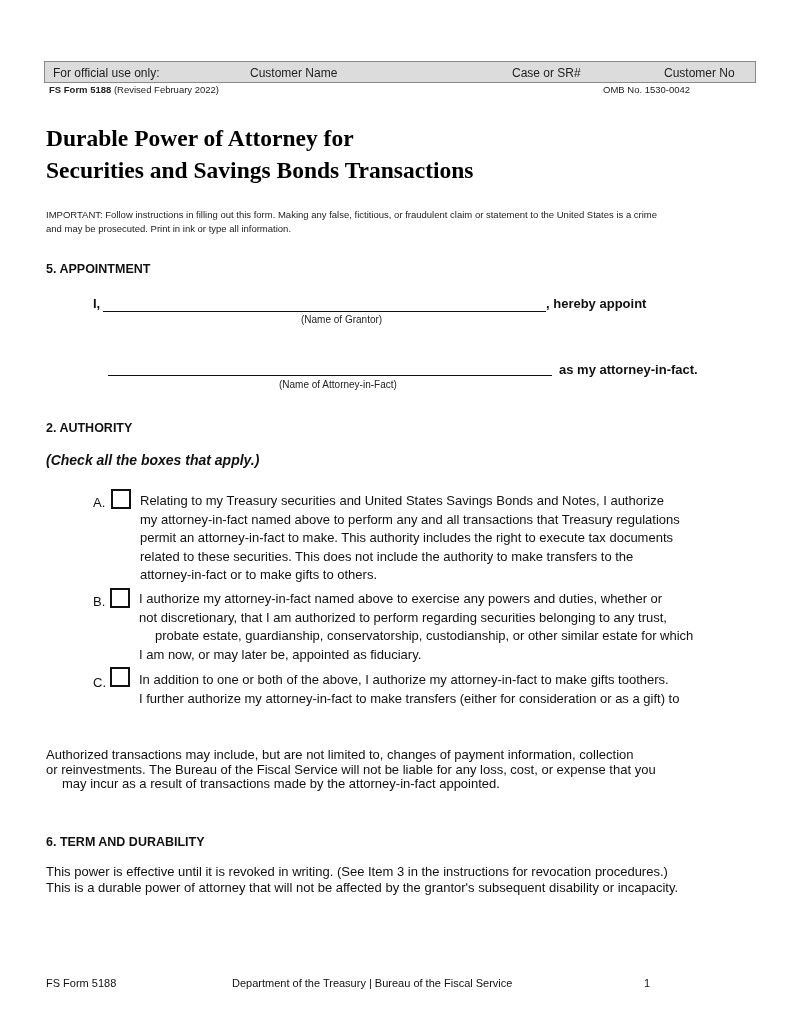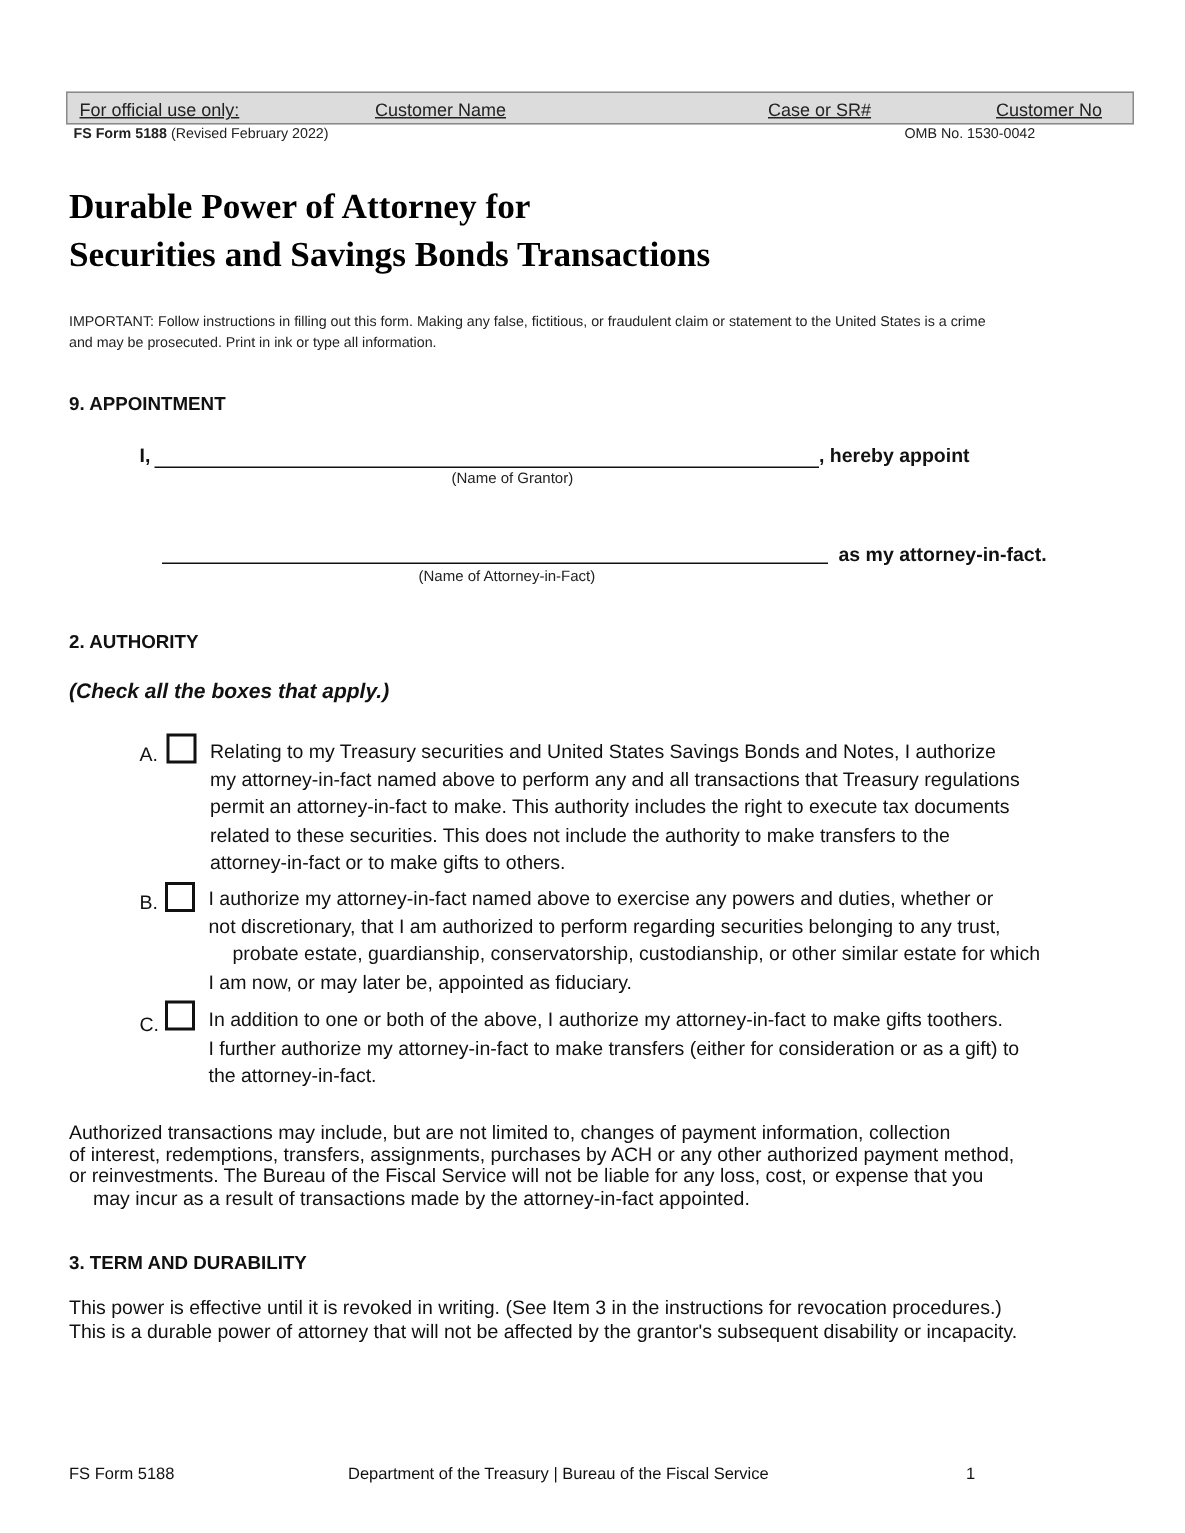--- a/index.html
+++ b/index.html
@@ -5,21 +5,21 @@
     html, body { margin: 0; padding: 0; background: #ffffff; }
     body { width: 790px; height: 1022px; position: relative; overflow: hidden; color: #111; font-family: "Liberation Sans", sans-serif; }
     .abs { position: absolute; }
 
     
     .official-box {
       left: 44px; top: 61px; width: 712px; height: 22px;
       background: #dcdcdc; border: 1px solid #8a8a8a; box-sizing: border-box;
       font-size: 12px; color: #222;
     }
-    .official-box span { position: absolute; top: 4px; white-space: nowrap; text-decoration: underline; }
+    .official-box span { position: absolute; top: 4px; white-space: nowrap; }
     .form-id { left: 49px; top: 84px; font-size: 9.5px; color: #222; white-space: nowrap; }
     .form-id b { font-weight: bold; }
     .omb { left: 603px; top: 84px; font-size: 9.5px; color: #222; white-space: nowrap; }
 
     .title {
       left: 46px; top: 122px; font-family: "Liberation Serif", serif; font-weight: bold;
       font-size: 23.5px; line-height: 32px; color: #000; white-space: nowrap;
     }
     .important {
       left: 46px; top: 208px; width: 700px; font-size: 9.5px; line-height: 14px; color: #222;
@@ -61,21 +61,21 @@
 <div class="abs title">
   <div>Durable Power of Attorney for</div>
   <div>Securities and Savings Bonds Transactions</div>
 </div>
 
 <div class="abs important">
   <div style="white-space:nowrap;">IMPORTANT: Follow instructions in filling out this form. Making any false, fictitious, or fraudulent claim or statement to the United States is a crime</div>
   <div style="white-space:nowrap;">and may be prosecuted. Print in ink or type all information.</div>
 </div>
 
-<div class="abs section-head" style="left:46px; top:262px;">9. APPOINTMENT</div>
+<div class="abs section-head" style="left:46px; top:262px;">5. APPOINTMENT</div>
 
 <div class="abs appoint-line" style="left:93px; top:296px;">I,</div>
 <div class="uline" style="left:103px; top:298px; width:443px; height:13px; cursor:text;">
   <span></span>
 </div>
 <div class="abs appoint-line" style="left:546px; top:296px;">, hereby appoint</div>
 <div class="abs caption" style="left:301px; top:314px;">(Name of Grantor)</div>
 
 <div class="uline" style="left:108px; top:362px; width:444px; height:13px; cursor:text;">
   <span></span>
@@ -103,31 +103,29 @@
   <div style="white-space:nowrap;">not discretionary, that I am authorized to perform regarding securities belonging to any trust,</div>
   <div style="white-space:nowrap;margin-left:16px;">probate estate, guardianship, conservatorship, custodianship, or other similar estate for which</div>
   <div style="white-space:nowrap;">I am now, or may later be, appointed as fiduciary.</div>
 </div>
 
 <div class="abs item-letter" style="left:93px; top:675px;">C.</div>
 <div class="abs checkbox" style="left:110px; top:667px;"></div>
 <div class="abs item-text" style="left:139px; top:671px;">
   <div style="white-space:nowrap;">In addition to one or both of the above, I authorize my attorney-in-fact to make gifts toothers.</div>
   <div style="white-space:nowrap;">I further authorize my attorney-in-fact to make transfers (either for consideration or as a gift) to</div>
-  <div style="white-space:nowrap;">the attorney-in-fact.</div>
 </div>
 
 <div class="abs body-para" style="left:46px; top:748px;">
   <div style="white-space:nowrap;">Authorized transactions may include, but are not limited to, changes of payment information, collection</div>
-  <div style="white-space:nowrap;">of interest, redemptions, transfers, assignments, purchases by ACH or any other authorized payment method,</div>
   <div style="white-space:nowrap;">or reinvestments. The Bureau of the Fiscal Service will not be liable for any loss, cost, or expense that you</div>
   <div style="white-space:nowrap;padding-left:16px;">may incur as a result of transactions made by the attorney-in-fact appointed.</div>
 </div>
 
-<div class="abs section-head" style="left:46px; top:835px;">3. TERM AND DURABILITY</div>
+<div class="abs section-head" style="left:46px; top:835px;">6. TERM AND DURABILITY</div>
 <div class="abs body-para" style="left:46px; top:864px; line-height:16px;">
   <div style="white-space:nowrap;">This power is effective until it is revoked in writing. (See Item 3 in the instructions for revocation procedures.)</div>
   <div style="white-space:nowrap;">This is a durable power of attorney that will not be affected by the grantor's subsequent disability or incapacity.</div>
 </div>
 
 <div class="abs footer" style="left:46px; top:977px;">FS Form 5188</div>
 <div class="abs footer" style="left:232px; top:977px;">Department of the Treasury | Bureau of the Fiscal Service</div>
 <div class="abs footer" style="left:644px; top:977px;">1</div>
 
 </body></html>

